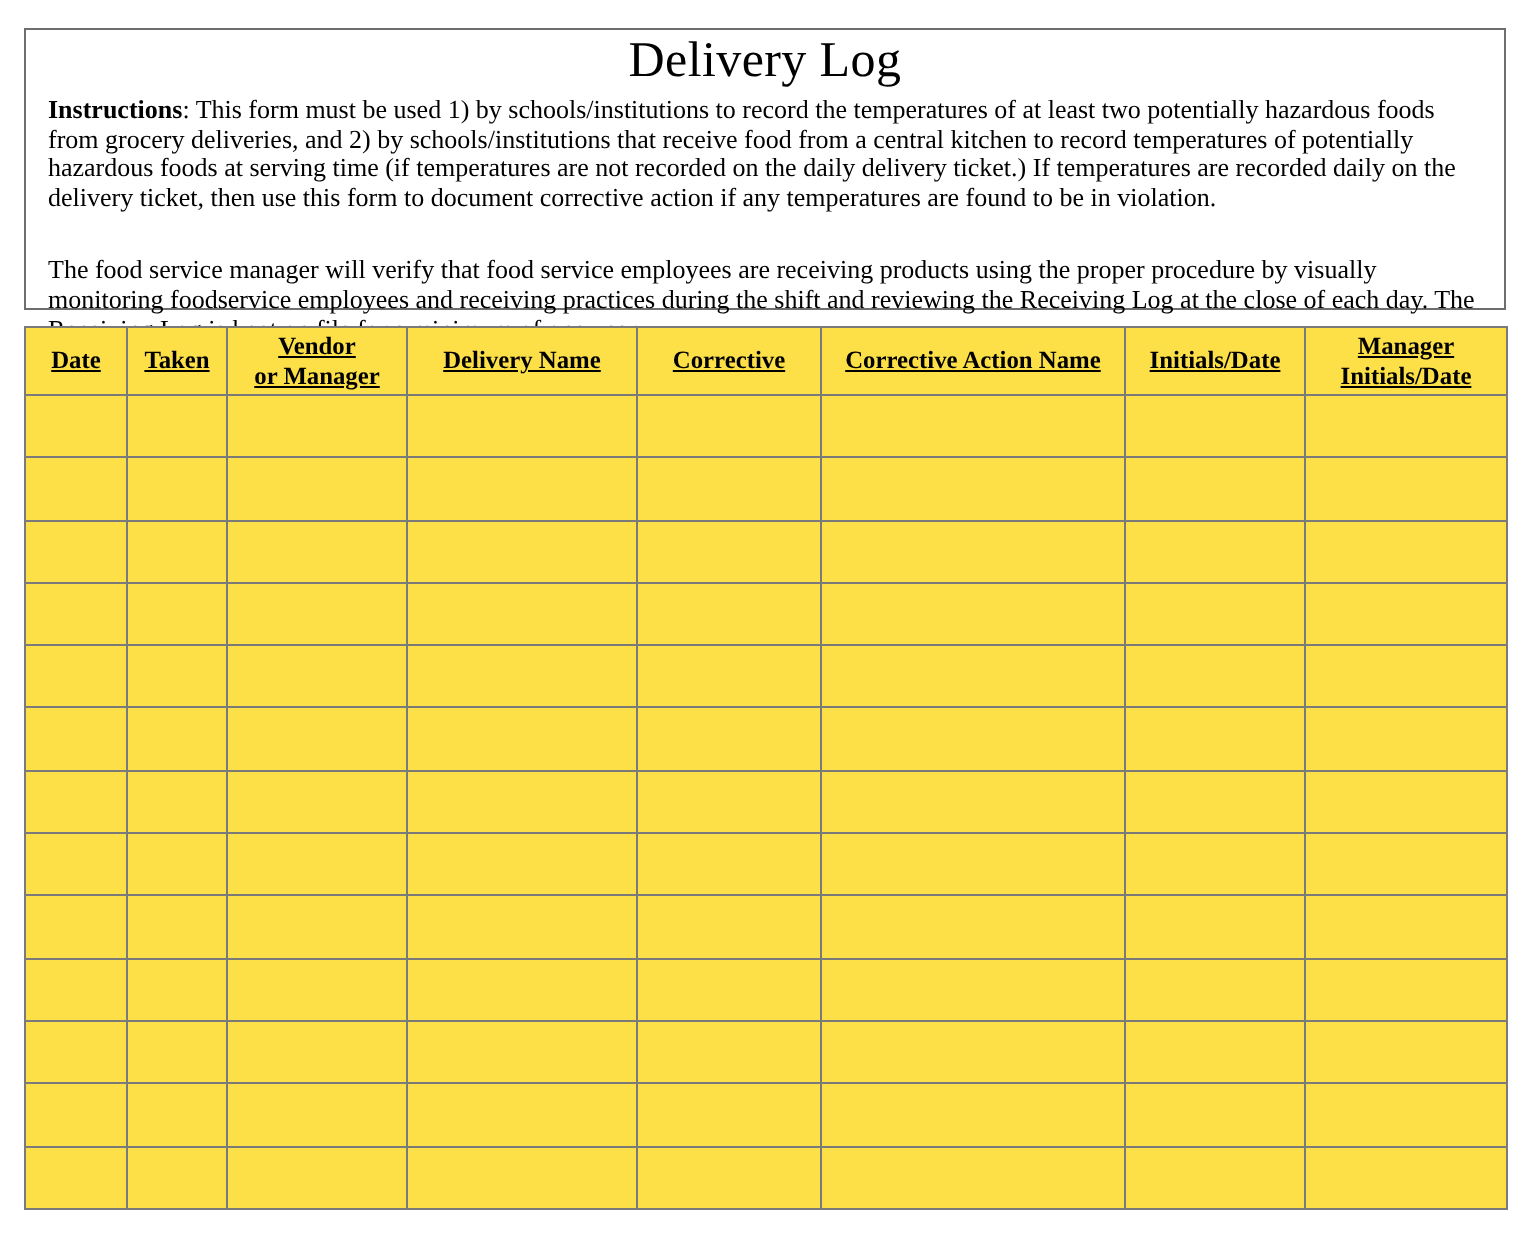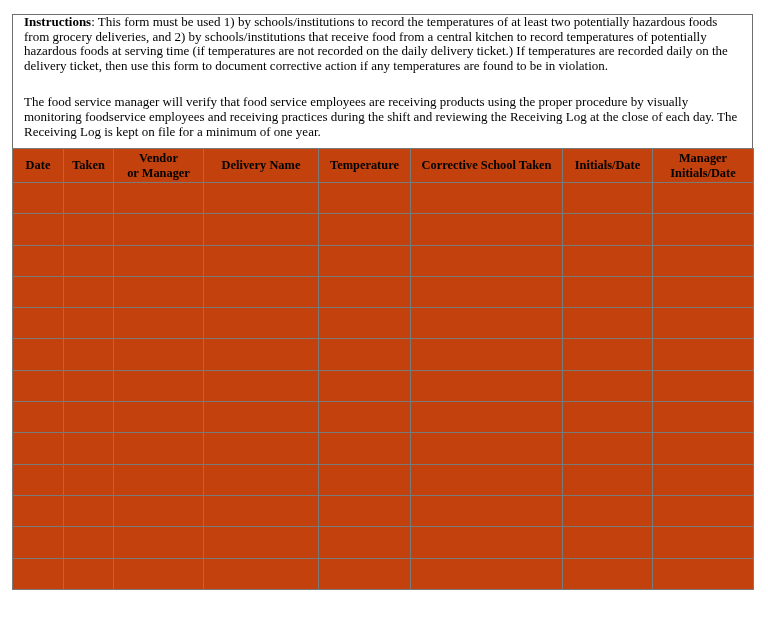--- a/index.html
+++ b/index.html
@@ -63,25 +63,26 @@
   }
 
   .lead {
     font-weight: bold;
   }
 
   
   .log-table {
     position: absolute;
     left: 12px;
-    top: 148px;
+    top: 163px;
     width: 741px;
     border-collapse: collapse;
     table-layout: fixed;
-    background: #c2410c;
+    background: #fde047;
+    text-decoration: underline;
   }
 
   .log-table th,
   .log-table td {
     border: 1px solid #7a7a7a;
     padding: 0;
     box-sizing: border-box;
   }
 
   .log-table thead th {
@@ -109,20 +110,21 @@
 
   .hdr-two-line { white-space: pre-line; }
 </style>
 </head>
 <body>
 
 <div class="page">
 
   <div class="doc-frame">
 
+    <h1 class="doc-title">Delivery Log</h1>
 
     <div class="instructions">
       <p class="para"><span class="lead">Instructions</span><span>: This form must be used 1) by schools/institutions to record the temperatures of at least two potentially hazardous foods from grocery deliveries, and 2) by schools/institutions that receive food from a central kitchen to record temperatures of potentially hazardous foods at serving time (if temperatures are not recorded on the daily delivery ticket.) If temperatures are recorded daily on the delivery ticket, then use this form to document corrective action if any temperatures are found to be in violation.</span></p>
 
       <p class="para">The food service manager will verify that food service employees are receiving products using the proper procedure by visually monitoring foodservice employees and receiving practices during the shift and reviewing the Receiving Log at the close of each day. The Receiving Log is kept on file for a minimum of one year.</p>
     </div>
 
   </div>
 
   <table class="log-table">
@@ -136,22 +138,22 @@
       <col class="col-initials">
       <col class="col-manager">
     </colgroup>
     <thead>
       <tr>
         <th class="hdr-two-line">Date</th>
         <th class="hdr-two-line">Taken</th>
         <th class="hdr-two-line">Vendor
 or Manager</th>
         <th class="hdr-two-line">Delivery Name</th>
-        <th class="hdr-two-line">Temperature</th>
-        <th class="hdr-two-line">Corrective School Taken</th>
+        <th class="hdr-two-line">Corrective</th>
+        <th class="hdr-two-line">Corrective Action Name</th>
         <th class="hdr-two-line">Initials/Date</th>
         <th class="hdr-two-line">Manager
 Initials/Date</th>
       </tr>
     </thead>
     <tbody id="log-body">
         <tr>
           <td></td>
           <td></td>
           <td></td>

